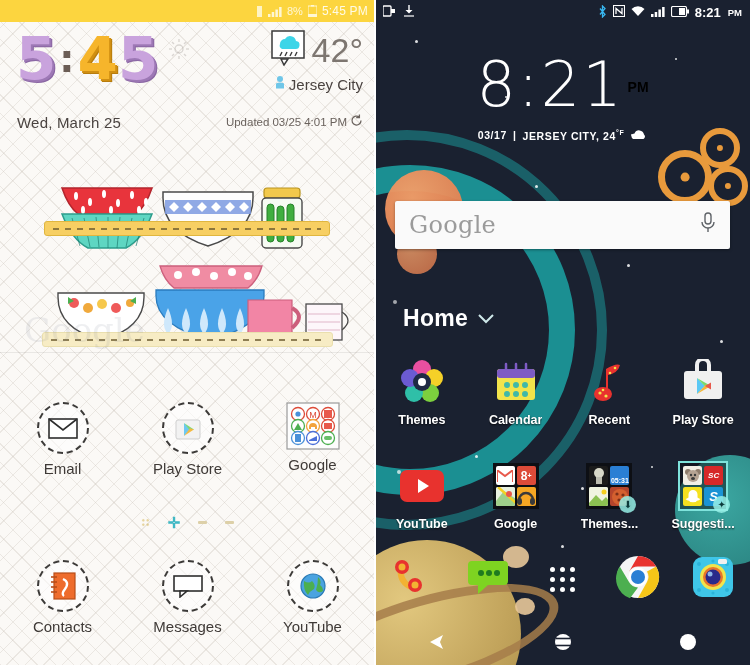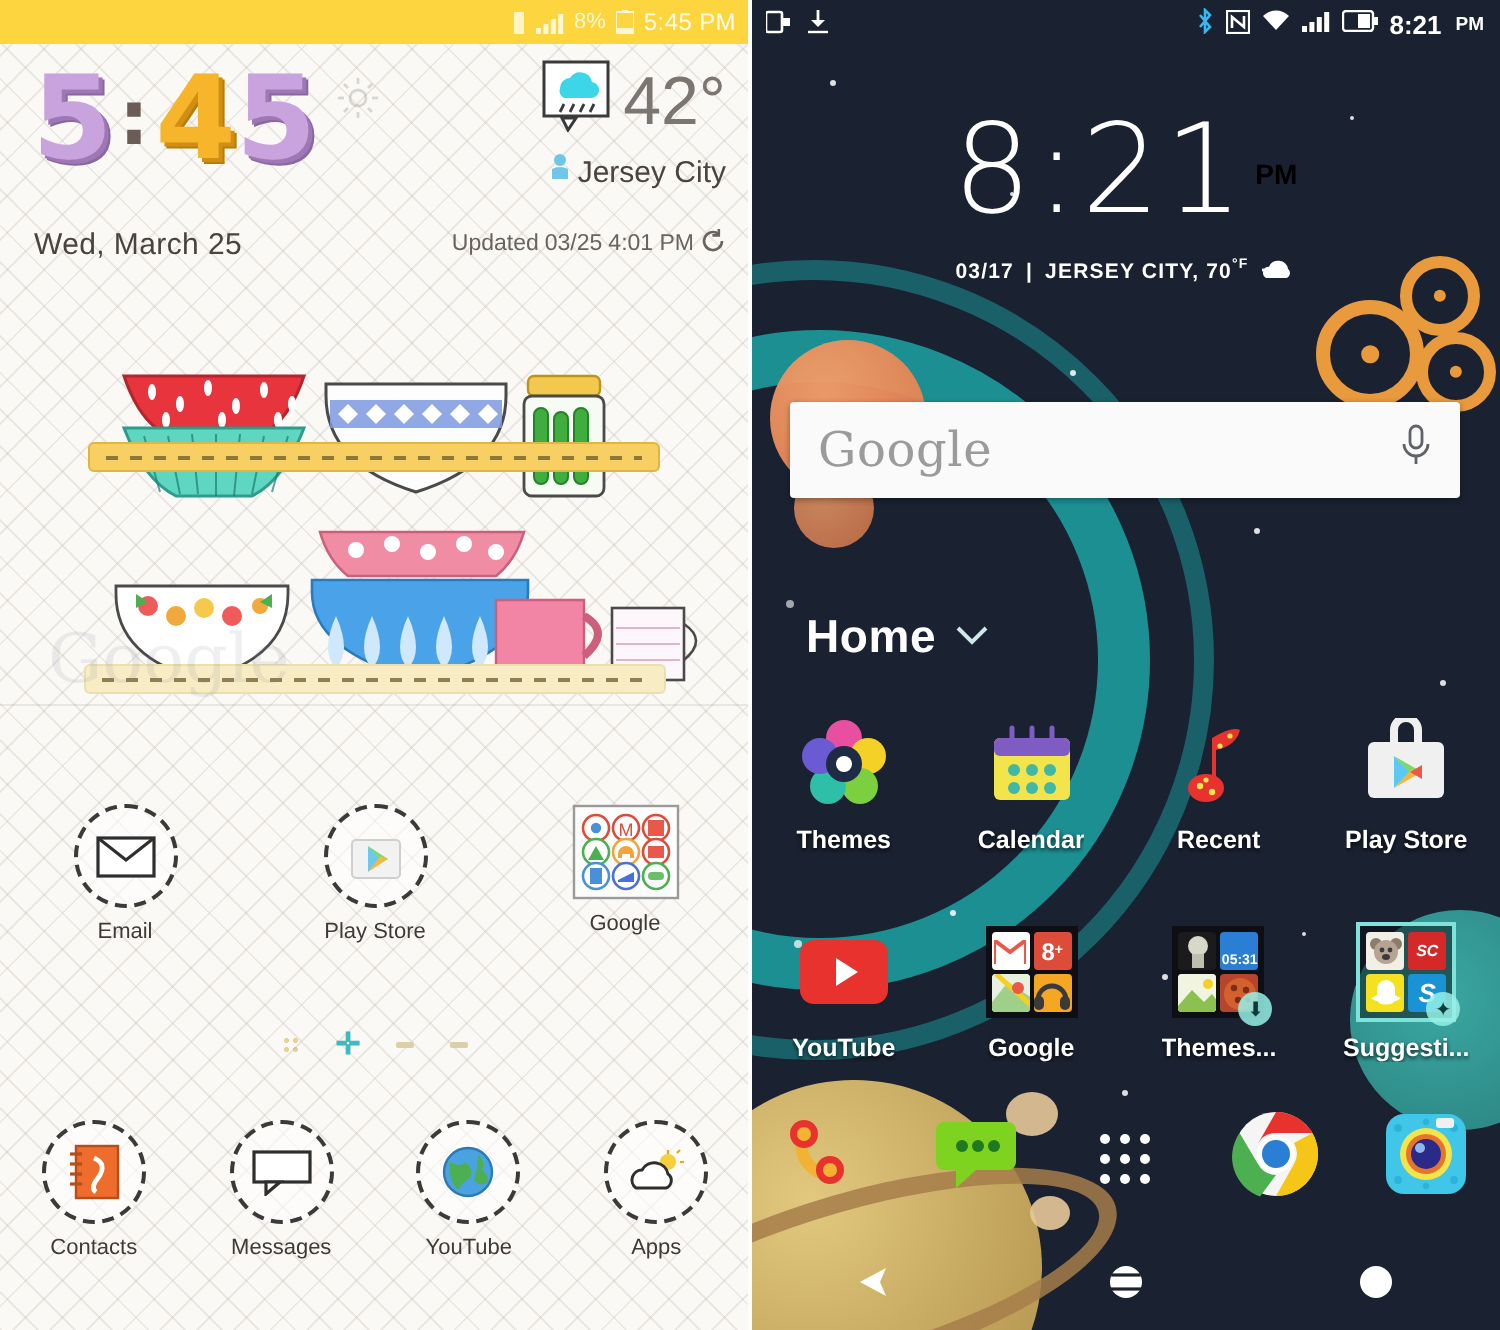--- a/index.html
+++ b/index.html
@@ -79,21 +79,21 @@
   
   .apps-row{ position:absolute; left:0; right:0; display:flex; z-index:20; }
   .app{ flex:1; display:flex; flex-direction:column; align-items:center; gap:6px; }
   .app-ic{
     width:52px; height:52px; border-radius:50%;
     display:flex; align-items:center; justify-content:center;
     border:2px dashed #3c3a38;
     background:rgba(255,255,255,.55);
   }
   .app-ic.nodash{ border:none; background:transparent; }
-  .app-lbl{ font-size:11px; color:#3f3a37; }
+  .app-lbl{ font-size:15px; color:#3f3a37; }
 
   .pagedots{
     position:absolute; left:0; right:0; top:515px; z-index:20;
     display:flex; justify-content:center; align-items:center; gap:18px;
   }
   .pd-grid{
     width:9px; height:9px; opacity:.45;
     background:
       radial-gradient(circle,#c9a227 1.2px,transparent 1.3px) 0 0/4.5px 4.5px;
   }
@@ -492,34 +492,20 @@
       <div class="app">
         <span class="app-ic">
           <svg width="26" height="26" viewBox="0 0 26 26">
             <circle cx="13" cy="13" r="12" fill="#4aa3e0" stroke="#2a7ab5" stroke-width="1.2"></circle>
             <path d="M4 8 q5 3 8 0 q4 4 2 8 q-4 2 -6 6 q-5 -5 -4 -14z" fill="#4caf50"></path>
             <path d="M18 4 q4 4 2 8 q3 2 3 6 q-4 3 -7 -1 q2 -6 2 -13z" fill="#4caf50"></path>
           </svg>
         </span>
         <span class="app-lbl">YouTube</span>
       </div>
-      <div class="app">
-        <span class="app-ic">
-          <svg width="32" height="24" viewBox="0 0 32 24">
-            <circle cx="22" cy="7" r="4" fill="#f5cf3d"></circle>
-            <g stroke="#d8ae1c" stroke-width="1.1">
-              <path d="M22 1v2"></path>
-                <path d="M28 7h2"></path>
-                <path d="M26.5 2.5l1.5 -1.5"></path>
-            </g>
-            <path d="M6 20 a5 5 0 0 1 3 -9 a7 7 0 0 1 13 2 a4 4 0 0 1 -1 7z" fill="#fff" stroke="#2e2e2e" stroke-width="1.5"></path>
-          </svg>
-        </span>
-        <span class="app-lbl">Apps</span>
-      </div>
     </div>
   </div>
 
   <div class="phone-right">
     <div class="space-bg"></div>
 
     <div class="ring-teal" style="left:-130px; top:165px; width:330px; height:330px; border-width:26px; border-color:#1b8f92;"></div>
     <div class="ring-teal" style="left:-168px; top:130px; width:400px; height:400px; border-width:10px; border-color:rgba(28,150,152,.55);"></div>
 
     <div class="sun-orange" style="left:10px; top:170px; width:78px; height:78px;"></div>
@@ -603,21 +589,21 @@
       </div>
     </div>
 
     <div class="clock-right">
       <div>
         <span class="cr-time">8:21</span><span class="cr-pm">PM</span>
       </div>
       <div class="cr-meta">
         <span>03/17</span>
         <span>|</span>
-        <span><span>JERSEY CITY, 70</span><span class="cr-deg">°F</span></span>
+        <span><span>JERSEY CITY, 24</span><span class="cr-deg">°F</span></span>
         <span>
           <svg width="17" height="12" viewBox="0 0 17 12">
             <path d="M3 11 a3 3 0 0 1 1.5 -5.6 a5 5 0 0 1 9.5 1 a2.8 2.8 0 0 1 -0.5 4.6z" fill="#fff"></path>
             <path d="M1 7 h5" stroke="#fff" stroke-width="1.4"></path>
           </svg>
         </span>
       </div>
     </div>
 
     <div class="searchbar">

